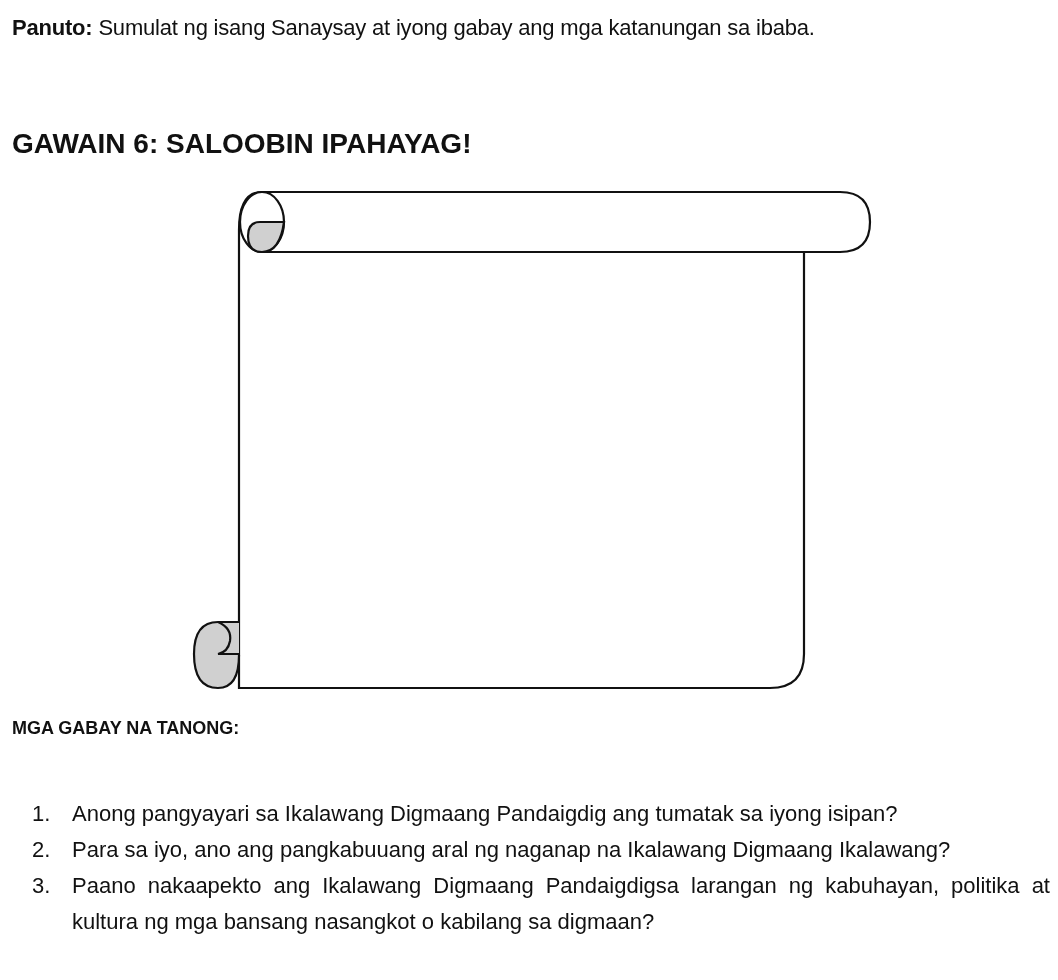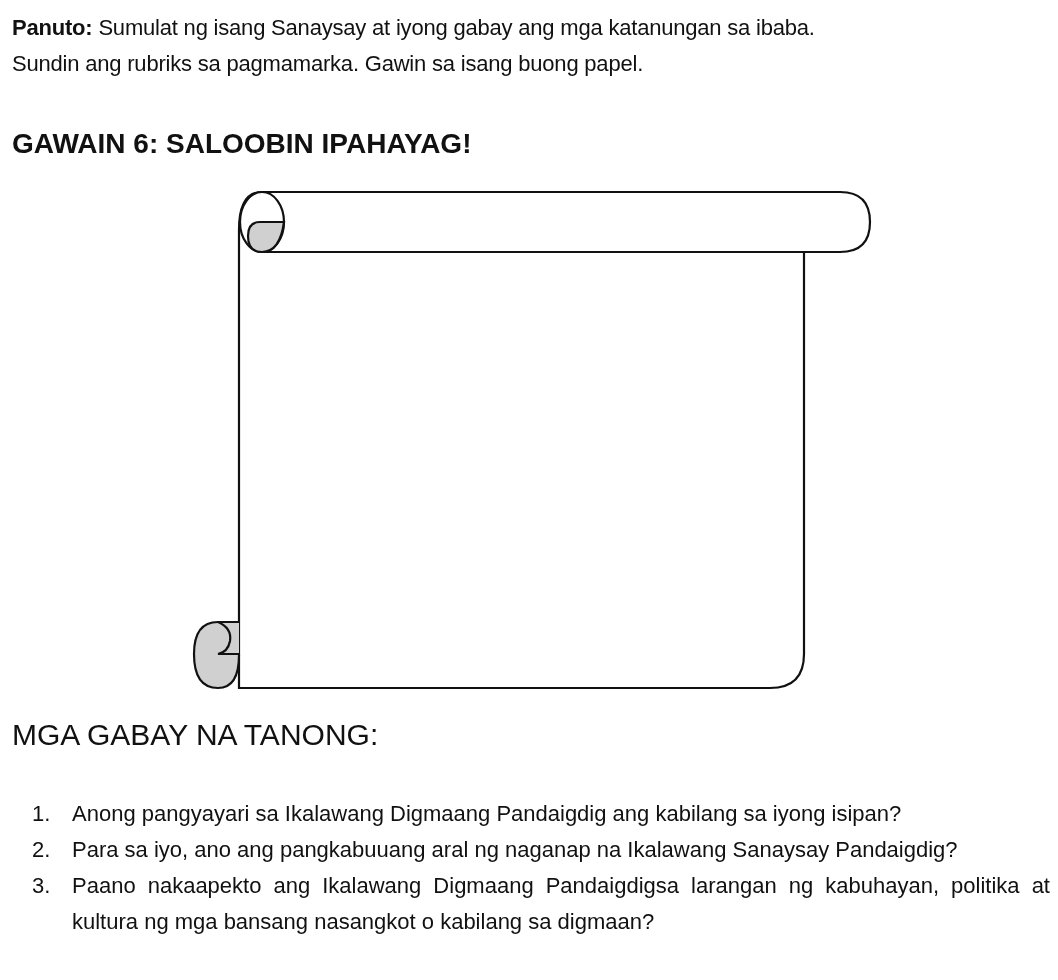--- a/index.html
+++ b/index.html
@@ -14,37 +14,36 @@
     .instructions b { font-weight: bold; margin-top: 36px; }
     .task-title {
       position: absolute; left: 12px; top: 128px;
       font-size: 28px; font-weight: bold; letter-spacing: 0px;
     }
     .scroll {
       position: absolute; left: 0; top: 0;
     }
     .guide-title {
       position: absolute; left: 12px; top: 718px;
-      font-size: 30px; font-weight: normal; text-align: right;
+      font-size: 18px; font-weight: bold; text-align: right;
     }
     .questions {
       position: absolute; left: 32px; top: 796px; width: 1018px;
       margin: 0; padding: 0; list-style: none;
       font-size: 22px; line-height: 36px;
     }
     .questions li { display: flex; }
     .q-num { width: 40px; flex: 0 0 40px; }
     .q-text { flex: 1; text-align: justify; }
   </style>
 </head>
 <body>
 
 <div class="instructions">
   <b>Panuto:</b><span> Sumulat ng isang Sanaysay at iyong gabay ang mga katanungan sa ibaba.</span><br>
-  <span>Sundin ang rubriks sa pagmamarka. Gawin sa isang buong papel.</span>
 </div>
 
 <div class="task-title">GAWAIN 6: SALOOBIN IPAHAYAG!</div>
 
 <svg class="scroll" width="1058" height="700" viewBox="0 0 1058 700">
   <g fill="none" stroke="#111111" stroke-width="2.2">
 
     <path d="M 239 256 L 239 688 L 770 688 Q 804 688 804 654 L 804 252" fill="#ffffff"></path>
 
     <path d="M 262 192 L 840 192 Q 870 192 870 222 Q 870 252 840 252 L 262 252" fill="#ffffff"></path>
@@ -57,23 +56,23 @@
     <path d="M 239 655 Q 239 688 218 688 Q 194 688 194 654 Q 194 622 218 622 L 239 622" fill="#d0d0d0"></path>
     <path d="M 218 622 Q 232 628 230 641 Q 228 652 218 654 L 239 654" fill="#d0d0d0"></path>
   </g>
 </svg>
 
 <div class="guide-title">MGA GABAY NA TANONG:</div>
 
 <ol class="questions">
   <li>
     <span class="q-num">1.</span>
-    <span class="q-text">Anong pangyayari sa Ikalawang Digmaang Pandaigdig ang kabilang sa iyong isipan?</span>
+    <span class="q-text">Anong pangyayari sa Ikalawang Digmaang Pandaigdig ang tumatak sa iyong isipan?</span>
   </li>
   <li>
     <span class="q-num">2.</span>
-    <span class="q-text">Para sa iyo, ano ang pangkabuuang aral ng naganap na Ikalawang Sanaysay Pandaigdig?</span>
+    <span class="q-text">Para sa iyo, ano ang pangkabuuang aral ng naganap na Ikalawang Digmaang Ikalawang?</span>
   </li>
   <li>
     <span class="q-num">3.</span>
     <span class="q-text">Paano nakaapekto ang Ikalawang Digmaang Pandaigdigsa larangan ng kabuhayan, politika at kultura ng mga bansang nasangkot o kabilang sa digmaan?</span>
   </li>
 </ol>
 
 </body></html>

